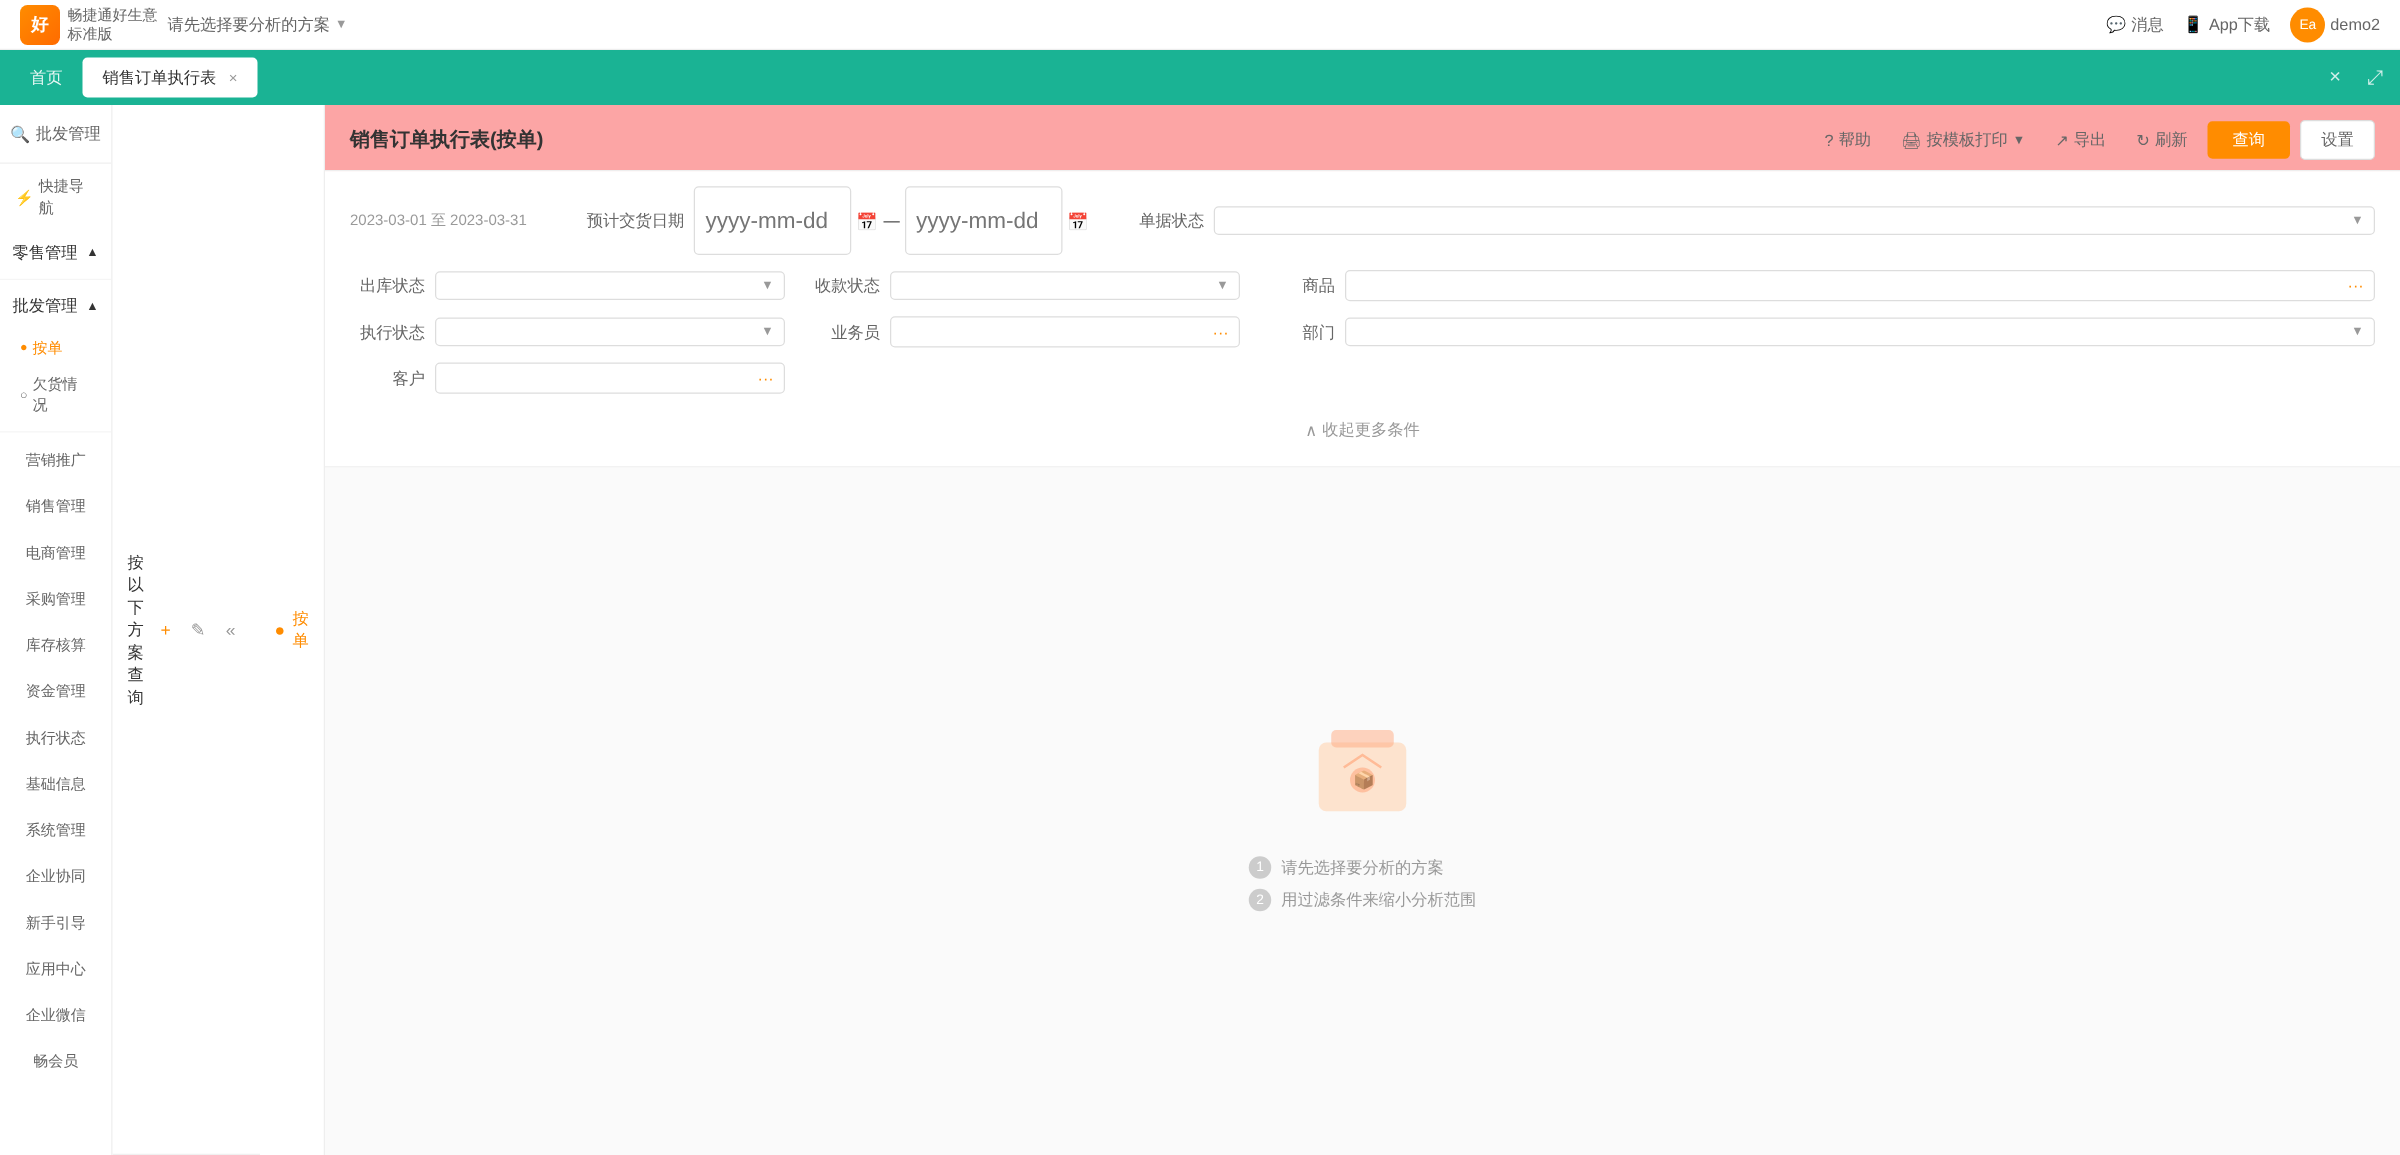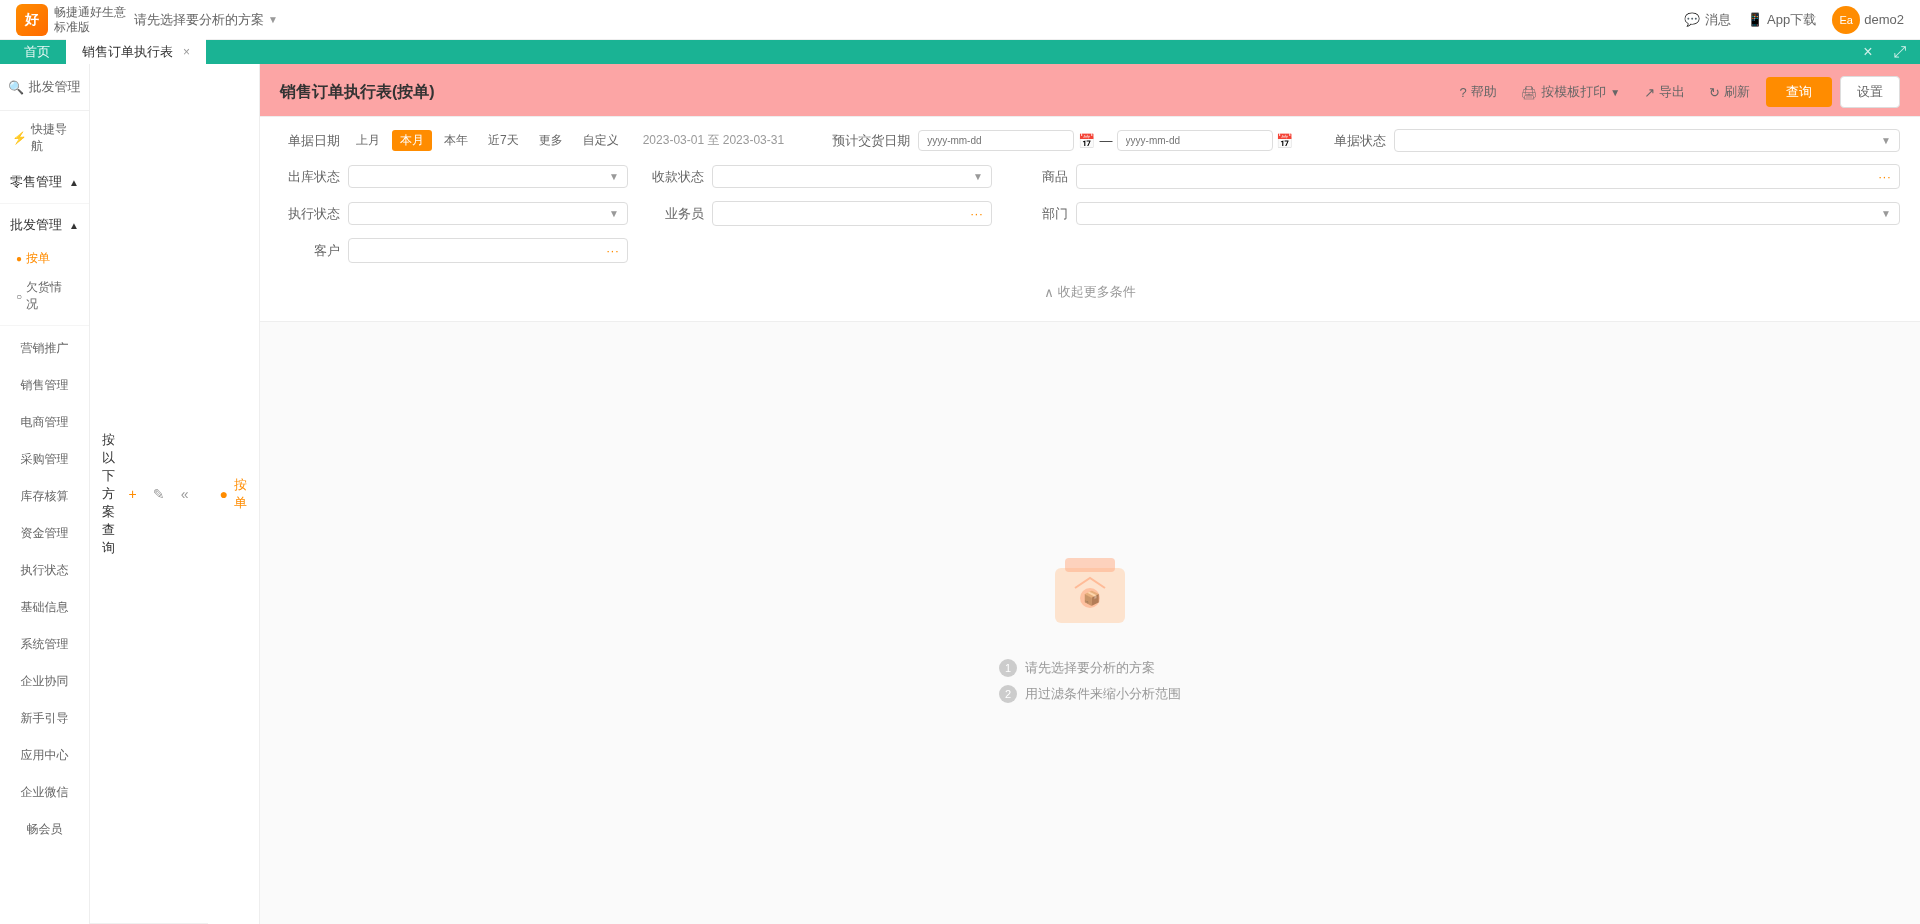--- a/index.html
+++ b/index.html
@@ -10,21 +10,21 @@
     .top-bar-left { display: flex; align-items: center; gap: 8px; }
     .logo-area { display: flex; align-items: center; gap: 6px; }
     .logo-icon { width: 32px; height: 32px; background: linear-gradient(135deg, #ff8c00, #ff6b00); border-radius: 6px; display: flex; align-items: center; justify-content: center; color: white; font-size: 14px; font-weight: bold; }
     .logo-text { font-size: 12px; color: #666; line-height: 1.2; }
     .breadcrumb-area { display: flex; align-items: center; gap: 4px; color: #666; font-size: 13px; }
     .top-bar-right { display: flex; align-items: center; gap: 16px; }
     .top-bar-action { display: flex; align-items: center; gap: 4px; color: #666; font-size: 13px; cursor: pointer; }
     .avatar { width: 28px; height: 28px; border-radius: 50%; background: #ff8c00; display: flex; align-items: center; justify-content: center; color: white; font-size: 12px; overflow: hidden; }
 
     
-    .tab-bar { background: #1ab394; height: 24px; display: flex; align-items: center; padding: 0 8px; flex-shrink: 0; }
+    .tab-bar { background: #1ab394; height: 44px; display: flex; align-items: center; padding: 0 8px; flex-shrink: 0; }
     .tab { display: flex; align-items: center; gap: 6px; padding: 0 16px; height: 32px; border-radius: 4px 4px 0 0; cursor: pointer; font-size: 13px; color: rgba(255,255,255,0.8); }
     .tab.active { background: white; color: #333; border-radius: 4px; }
     .tab-home { color: rgba(255,255,255,0.9); }
     .tab-close { font-size: 12px; color: #999; cursor: pointer; margin-left: 4px; }
     .tab-bar-right { margin-left: auto; display: flex; gap: 8px; }
     .tab-bar-btn { color: rgba(255,255,255,0.8); cursor: pointer; font-size: 16px; width: 24px; height: 24px; display: flex; align-items: center; justify-content: center; }
 
     
     .main-layout { display: flex; flex: 1; overflow: hidden; }
 
@@ -65,21 +65,21 @@
     .filter-area { background: white; padding: 12px 20px; border-bottom: 1px solid #eee; }
     .filter-row { display: flex; align-items: center; gap: 16px; margin-bottom: 12px; flex-wrap: wrap; }
     .filter-row:last-child { margin-bottom: 0; }
     .filter-item { display: flex; align-items: center; gap: 8px; min-width: 300px; }
     .filter-label { font-size: 13px; color: #666; white-space: nowrap; min-width: 60px; text-align: right; }
     .date-filter { display: flex; align-items: center; gap: 4px; }
     .date-tabs { display: flex; gap: 4px; }
     .date-tab { padding: 2px 8px; border-radius: 3px; font-size: 12px; cursor: pointer; color: #666; }
     .date-tab.active { background: #ff8c00; color: white; border-radius: 3px; }
     .date-range { display: flex; align-items: center; gap: 4px; }
-    .date-input { border: 1px solid #ddd; border-radius: 4px; padding: 4px 8px; font-size: 10px; color: #999; width: 156px; }
+    .date-input { border: 1px solid #ddd; border-radius: 4px; padding: 16px 8px; font-size: 18px; color: #999; width: 126px; }
     .date-icon { color: #ff8c00; font-size: 14px; }
     .collapse-btn { display: flex; align-items: center; gap: 4px; color: #999; font-size: 13px; cursor: pointer; margin: 4px 0; }
     .collapse-row { display: flex; justify-content: center; padding: 4px 0; }
 
     
     .data-area { flex: 1; display: flex; flex-direction: column; align-items: center; justify-content: center; background: #fafafa; }
     .empty-state { display: flex; flex-direction: column; align-items: center; gap: 16px; }
     .empty-icon { width: 100px; height: 100px; position: relative; }
     .empty-tips { display: flex; flex-direction: column; gap: 8px; }
     .empty-tip { display: flex; align-items: center; gap: 8px; color: #999; font-size: 13px; }
@@ -263,33 +263,20 @@
             <span>刷新</span>
           </div>
           <button class="btn-primary">查询</button>
           <button class="btn-secondary">设置</button>
         </div>
       </div>
 
       <div class="filter-area">
 
         <div class="filter-row">
-          <div class="filter-item">
-            <span class="filter-label">单据日期</span>
-            <div class="date-filter">
-              <div class="date-tabs">
-                <span class="date-tab">上月</span>
-                <span class="date-tab active" style="background:#ff8c00;color:white;">本月</span>
-                <span class="date-tab">本年</span>
-                <span class="date-tab">近7天</span>
-                <span class="date-tab">更多</span>
-                <span class="date-tab">自定义</span>
-              </div>
-            </div>
-          </div>
           <div style="font-size:12px;color:#999;white-space:nowrap;">2023-03-01 至 2023-03-31</div>
 
           <div class="filter-item" style="margin-left:32px;">
             <span class="filter-label">预计交货日期</span>
             <div class="date-range">
               <input class="date-input" type="text" placeholder="yyyy-mm-dd" style="">
               <span class="date-icon">📅</span>
               <span>—</span>
               <input class="date-input" type="text" placeholder="yyyy-mm-dd" style="">
               <span class="date-icon">📅</span>

